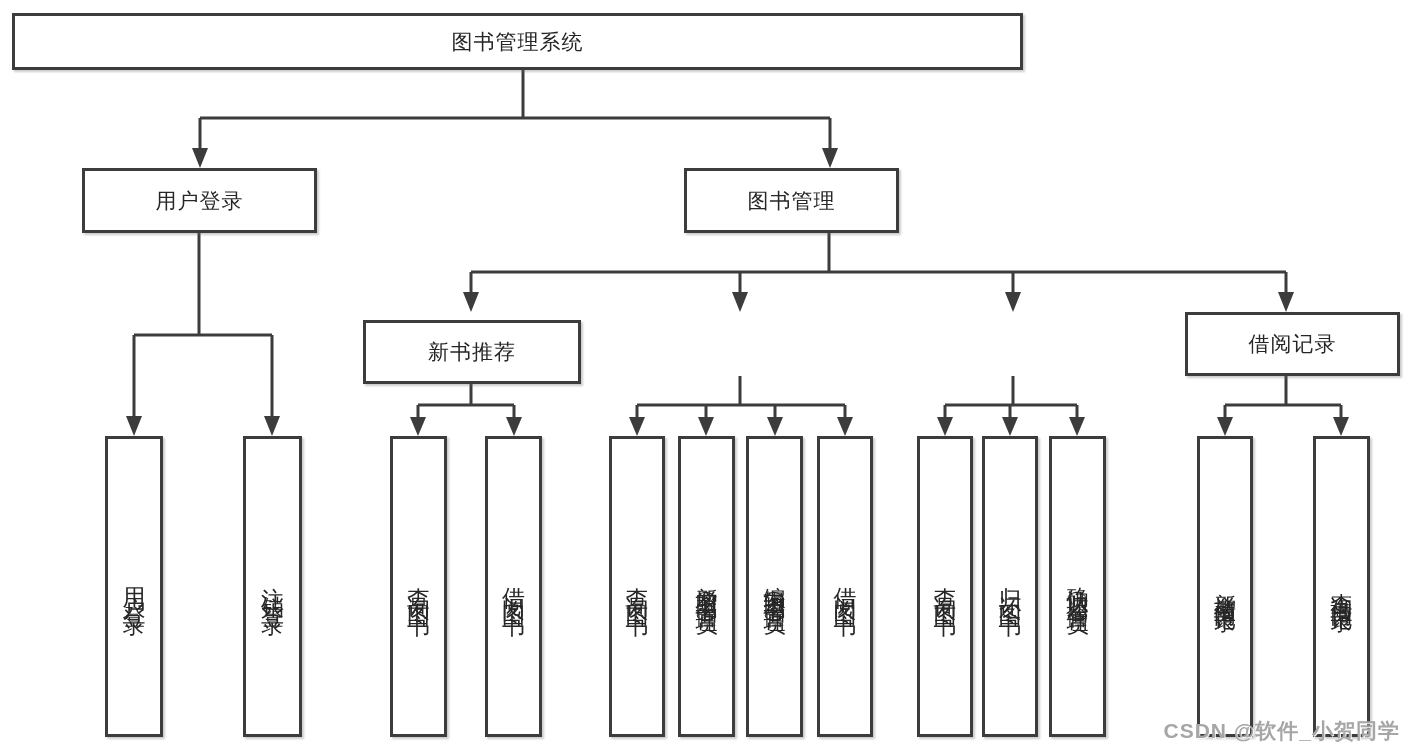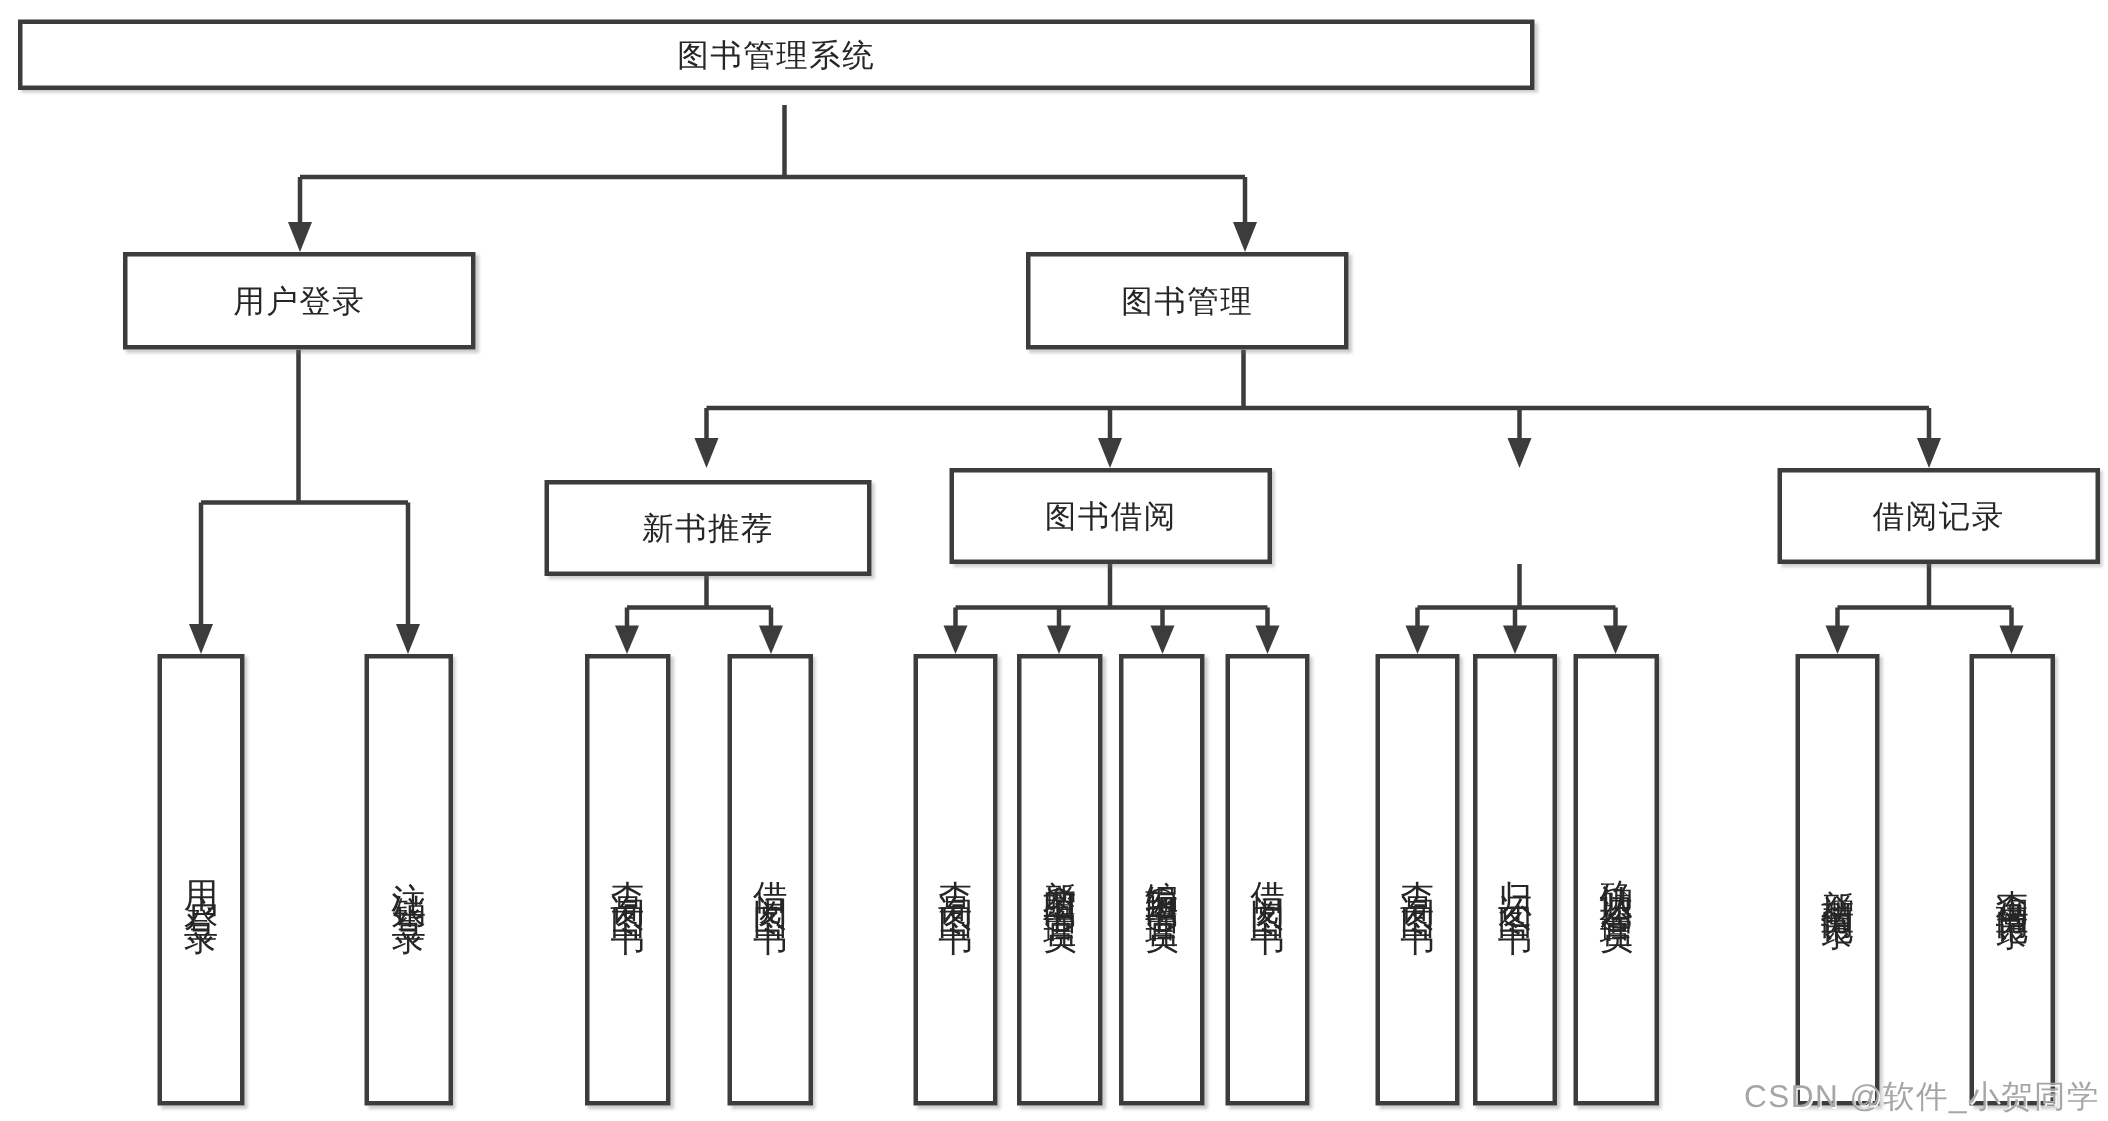--- a/index.html
+++ b/index.html
@@ -40,20 +40,21 @@
   .leaf .vlabel.long { letter-spacing: 4px; font-size: 22px; }
   #watermark {
     position: absolute;
     right: 5px;
     bottom: 2px;
     font-size: 21px;
     color: #a6a6a6;
     letter-spacing: 1px;
     white-space: nowrap;
     text-shadow: 1px 1px 0 rgba(255,255,255,0.9);
+    font-weight: bold;
   }
 </style>
 </head>
 <body>
 
 <div id="stage">
 
   <svg id="wires" viewBox="0 0 1405 747" xmlns="http://www.w3.org/2000/svg">
     <g stroke="#3c3c3c" stroke-width="3" fill="none">
 
@@ -90,36 +91,33 @@
       <polygon points="767,417 783,417 775,436"></polygon>
       <polygon points="837,417 853,417 845,436"></polygon>
       <polygon points="937,417 953,417 945,436"></polygon>
       <polygon points="1002,417 1018,417 1010,436"></polygon>
       <polygon points="1069,417 1085,417 1077,436"></polygon>
       <polygon points="1217,417 1233,417 1225,436"></polygon>
       <polygon points="1333,417 1349,417 1341,436"></polygon>
     </g>
   </svg>
 
-  <div class="box" style="left:12px; top:13px; width:1011px; height:47px">
+  <div class="box" style="left:12px; top:13px; width:1011px; height:57px">
     <span class="hlabel">图书管理系统</span>
   </div>
 
   <div class="box" style="left:82px; top:168px; width:235px; height:65px">
     <span class="hlabel">用户登录</span>
   </div>
   <div class="box" style="left:684px; top:168px; width:215px; height:65px">
     <span class="hlabel">图书管理</span>
   </div>
 
   <div class="box" style="left:363px; top:320px; width:218px; height:64px">
     <span class="hlabel">新书推荐</span>
-  </div>
-  <div class="box" style="left:633px; top:312px; width:215px; height:64px">
-    <span class="hlabel">图书借阅</span>
   </div>
   <div class="box" style="left:1185px; top:312px; width:215px; height:64px">
     <span class="hlabel">借阅记录</span>
   </div>
 
   <div class="box leaf" style="left:105px; top:436px; width:58px; height:301px">
     <span class="vlabel">用户登录</span>
   </div>
   <div class="box leaf" style="left:243px; top:436px; width:59px; height:301px">
     <span class="vlabel">注销登录</span>

